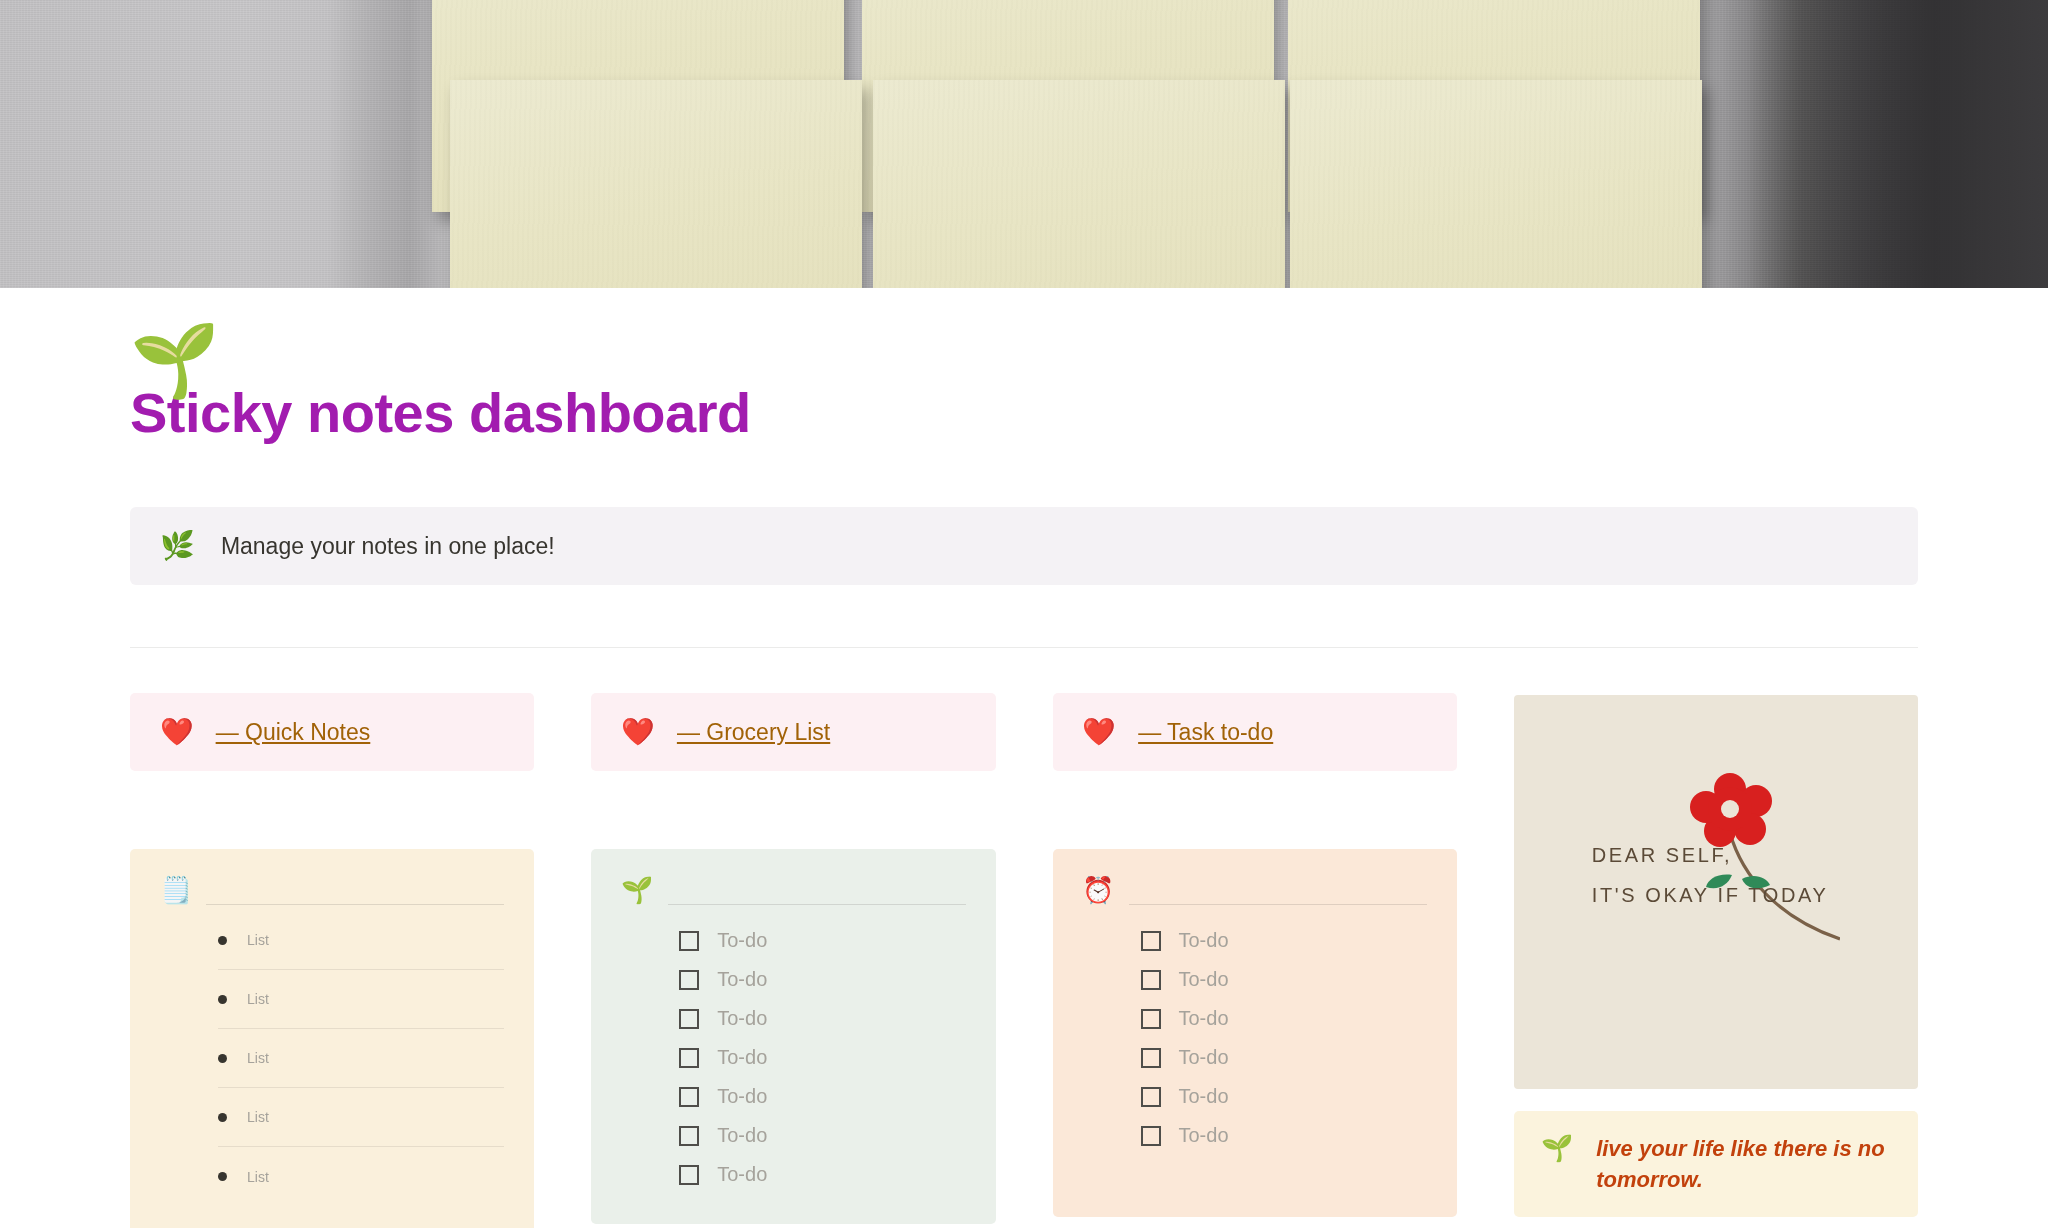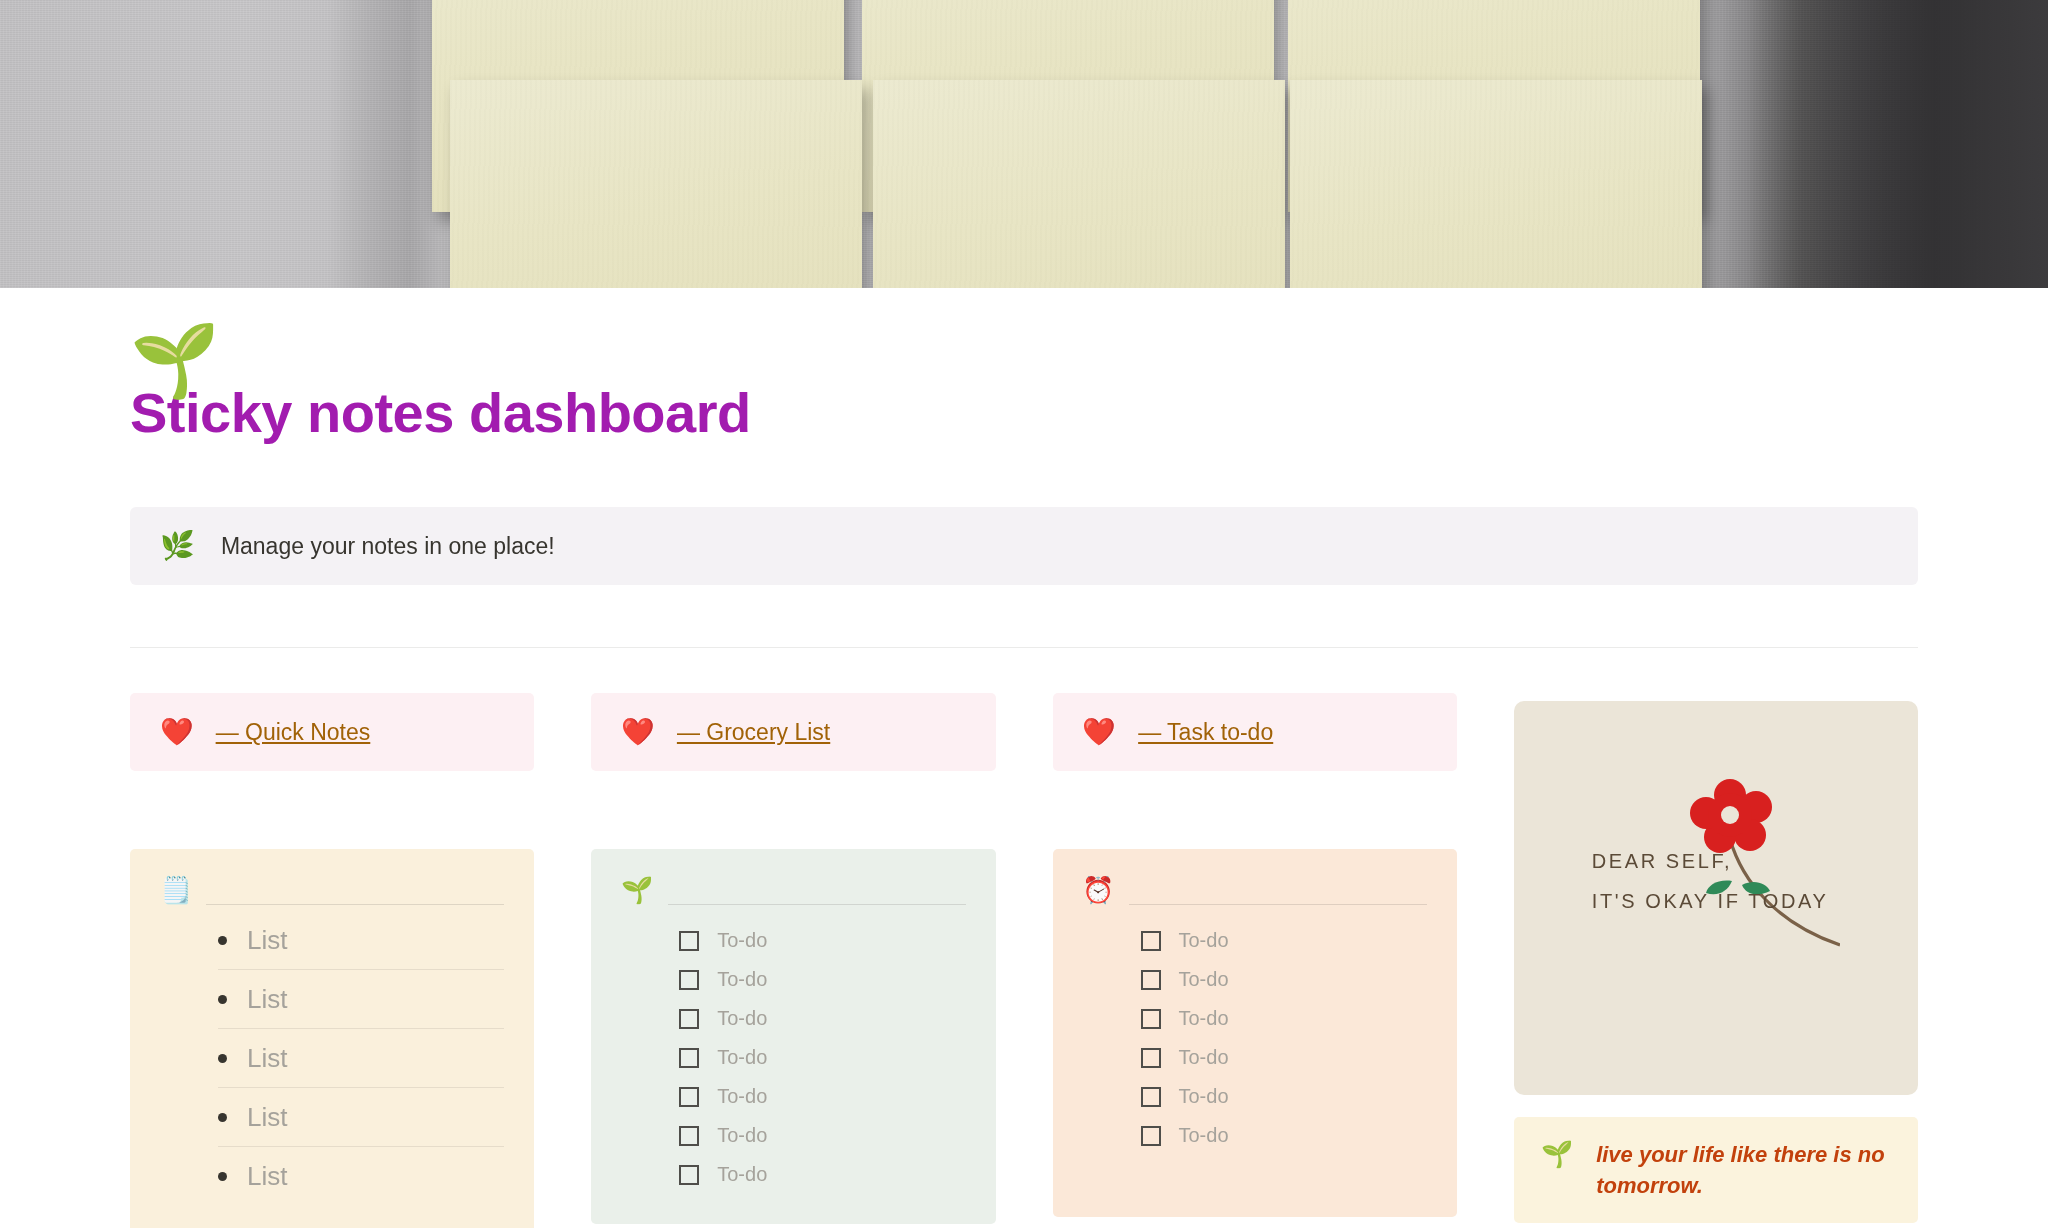--- a/index.html
+++ b/index.html
@@ -167,44 +167,44 @@
     align-items: center;
     gap: 20px;
     height: 59px;
     border-bottom: 1px solid rgba(55,53,47,.10);
   }
   .bullet-row:last-child { border-bottom: none; }
   .dot {
     width: 9px; height: 9px; border-radius: 50%;
     background: #37352f; flex: 0 0 auto;
   }
-  .bullet-text { font-size: 26px; color: #a5a29b; }
+  .bullet-text { font-size: 14px; color: #a5a29b; }
 
   .checks { margin-top: 16px; padding-left: 58px; }
   .check-row {
     display: flex;
     align-items: center;
     gap: 18px;
     height: 39px;
   }
   .cbox {
     width: 20px; height: 20px;
     border: 2.5px solid #4f4e4a;
     background: transparent;
     flex: 0 0 auto;
   }
   .check-text { font-size: 20px; color: #a5a29b; }
 
   
   .quote-image {
-    margin-top: 8px;
+    margin-top: 2px;
     width: 100%;
     height: 394px;
     background: #ebe5d8;
-    border-radius: 10px;
+    border-radius: 4px;
     position: relative;
     overflow: hidden;
   }
   .quote-lines {
     position: absolute;
     left: 78px;
     top: 140px;
     font-family: "Liberation Sans", sans-serif;
     color: #5b4a37;
     font-size: 20px;

